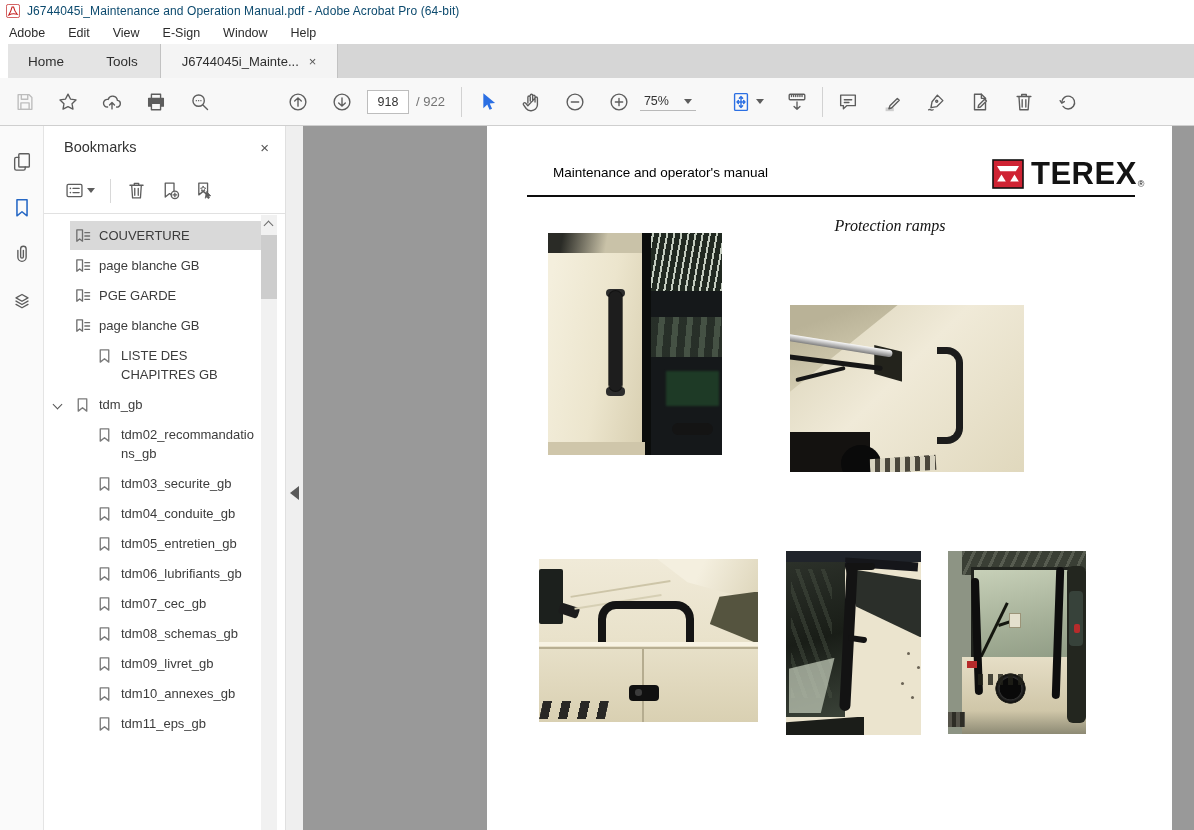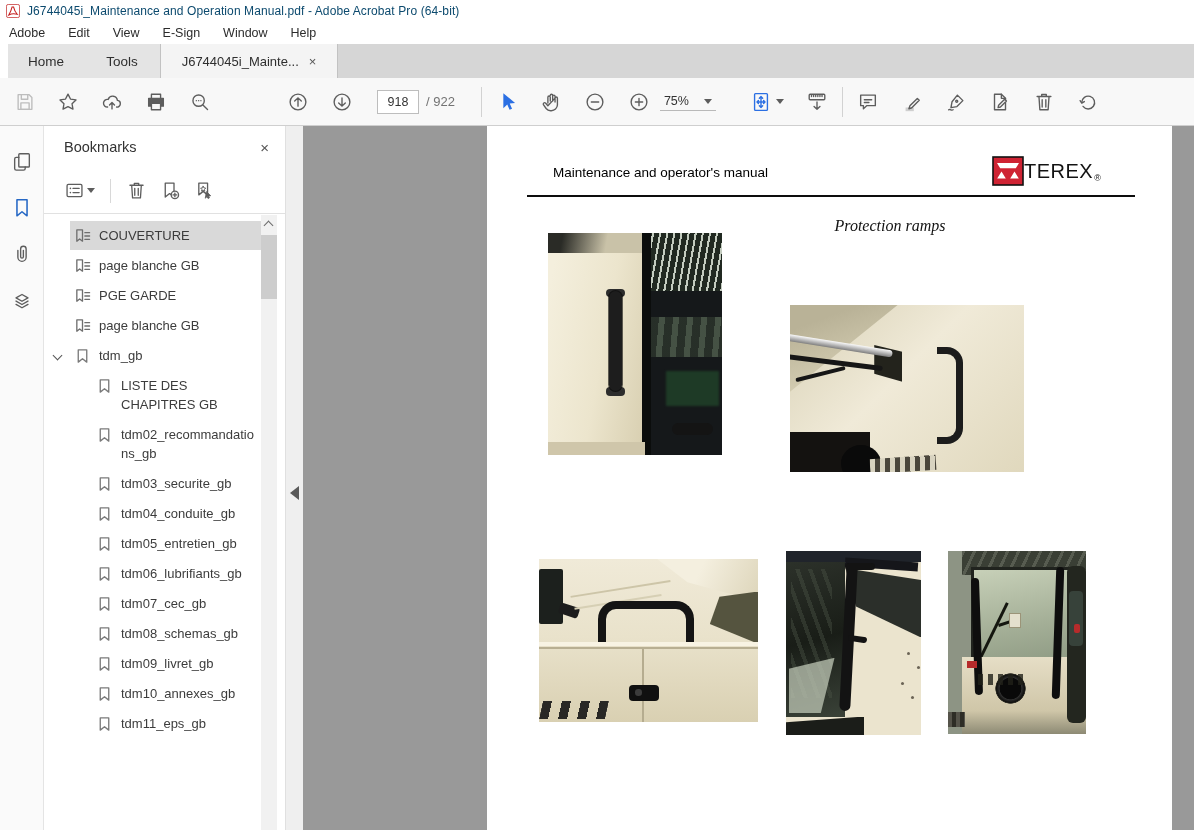--- a/index.html
+++ b/index.html
@@ -23,21 +23,21 @@
   #doctab .x { font-size:13px; color:#555; }
 
   
   #toolbar { position:absolute; left:0; top:78px; width:100%; height:48px; background:#f8f8f8; border-bottom:1px solid #cfcfcf; display:flex; align-items:center; }
   .tb { background:none; border:none; width:34px; height:34px; display:flex; align-items:center; justify-content:center; cursor:pointer; }
   .tb svg { width:22px; height:22px; }
   .tbsep { width:1px; height:30px; background:#d2d2d2; margin:0 8px; }
   .stroke { fill:none; stroke:#5d5d5d; stroke-width:1.5; stroke-linecap:round; stroke-linejoin:round; }
   .stroke-gray { fill:none; stroke:#bdbdbd; stroke-width:1.5; stroke-linecap:round; stroke-linejoin:round; }
   .stroke-blue { fill:none; stroke:#2b6fe3; stroke-width:1.5; stroke-linecap:round; stroke-linejoin:round; }
-  #pagebox { display:flex; align-items:center; gap:7px; margin:0 18px; }
+  #pagebox { display:flex; align-items:center; gap:7px; margin:0 8px; }
   #pagebox input { width:42px; height:24px; border:1px solid #bdbdbd; background:#fff; text-align:center; font-size:12.5px; color:#333; font-family:"Liberation Sans",sans-serif; }
   #pagebox .tot { font-size:13px; color:#737373; }
   #zoombox { display:flex; align-items:center; gap:6px; border-bottom:1px solid #b9b9b9; padding:2px 4px; margin:0 4px; }
   #zoombox .zl { font-size:12.5px; color:#333; width:34px; }
   .caret { width:0; height:0; border-left:4px solid transparent; border-right:4px solid transparent; border-top:5px solid #5d5d5d; }
 
   
   #workspace { position:absolute; left:0; top:126px; width:1194px; height:704px; }
 
   
@@ -76,21 +76,21 @@
   #edge .tri { position:absolute; left:4px; top:360px; width:0; height:0; border-top:7px solid transparent; border-bottom:7px solid transparent; border-right:9px solid #5a5a5a; }
 
   
   #docarea { position:absolute; left:303px; top:0; right:0; height:100%; background:#999999; }
   #pdfpage { position:absolute; left:184px; top:0; width:685px; height:704px; background:#ffffff; }
 
   #pg-header { position:absolute; left:66px; top:39px; font-size:13.5px; color:#000; }
   #pg-rule { position:absolute; left:40px; top:69px; width:608px; height:2px; background:#0d0d0d; }
   #logo { position:absolute; left:505px; top:30px; display:flex; align-items:center; }
   #logo svg { width:32px; height:30px; }
-  #logo .bt { font-size:20px; font-weight:normal; letter-spacing:.5px; color:#131313; font-family:"Liberation Sans",sans-serif; }
+  #logo .bt { font-size:31px; font-weight:bold; letter-spacing:.5px; color:#131313; margin-left:7px; font-family:"Liberation Sans",sans-serif; }
   #logo .reg { font-size:9px; color:#131313; align-self:flex-end; margin:0 0 3px 1px; }
   #pg-caption { position:absolute; left:303px; top:91px; width:200px; text-align:center; font-family:"Liberation Serif", serif; font-style:italic; font-size:16px; color:#111; }
 
   
   .photo { position:absolute; overflow:hidden; background:#e8e1cb; }
   .photo > div { position:absolute; }
 
   #ph1 { left:61px; top:107px; width:174px; height:222px; }
   #ph1 .win { right:0; top:0; width:44%; height:100%; background:#15181a; }
   #ph1 .slats { right:0; top:0; width:44%; height:26%; background:repeating-linear-gradient(100deg,#d7e0d2 0 2px,#222b22 2px 7px); opacity:.9; }
@@ -446,35 +446,35 @@
   <div class="bm-row lvl0">
 
     <svg class="bm-ico dest" viewBox="0 0 18 16" fill="none" stroke="#6e6e6e" stroke-width="1.4" stroke-linejoin="round">
               <path d="M3 1.5h6v12l-3-2.4-3 2.4z"></path>
               <path d="M11.5 4.5h5M11.5 8h5M11.5 11.5h5" stroke-linecap="round"></path>
             </svg>
 
     <span class="lbl">page blanche GB</span>
   </div>
 
+  <div class="bm-row lvl1">
+
+    <svg class="bm-ico plain" viewBox="0 0 18 16" fill="none" stroke="#7a7a7a" stroke-width="1.4" stroke-linejoin="round">
+              <path d="M4.5 1.5h9v13l-4.5-3.6-4.5 3.6z"></path>
+            </svg>
+    <span class="lbl">LISTE DES CHAPITRES GB</span>
+  </div>
+
   <div class="bm-row lvl0 exp">
     <span class="chev"></span>
 
     <svg class="bm-ico plain" viewBox="0 0 18 16" fill="none" stroke="#7a7a7a" stroke-width="1.4" stroke-linejoin="round">
               <path d="M4.5 1.5h9v13l-4.5-3.6-4.5 3.6z"></path>
             </svg>
     <span class="lbl">tdm_gb</span>
-  </div>
-
-  <div class="bm-row lvl1">
-
-    <svg class="bm-ico plain" viewBox="0 0 18 16" fill="none" stroke="#7a7a7a" stroke-width="1.4" stroke-linejoin="round">
-              <path d="M4.5 1.5h9v13l-4.5-3.6-4.5 3.6z"></path>
-            </svg>
-    <span class="lbl">LISTE DES CHAPITRES GB</span>
   </div>
 
 
   <div class="bm-row lvl1">
 
     <svg class="bm-ico plain" viewBox="0 0 18 16" fill="none" stroke="#7a7a7a" stroke-width="1.4" stroke-linejoin="round">
               <path d="M4.5 1.5h9v13l-4.5-3.6-4.5 3.6z"></path>
             </svg>
     <span class="lbl">tdm02_recommandations_gb</span>
   </div>

